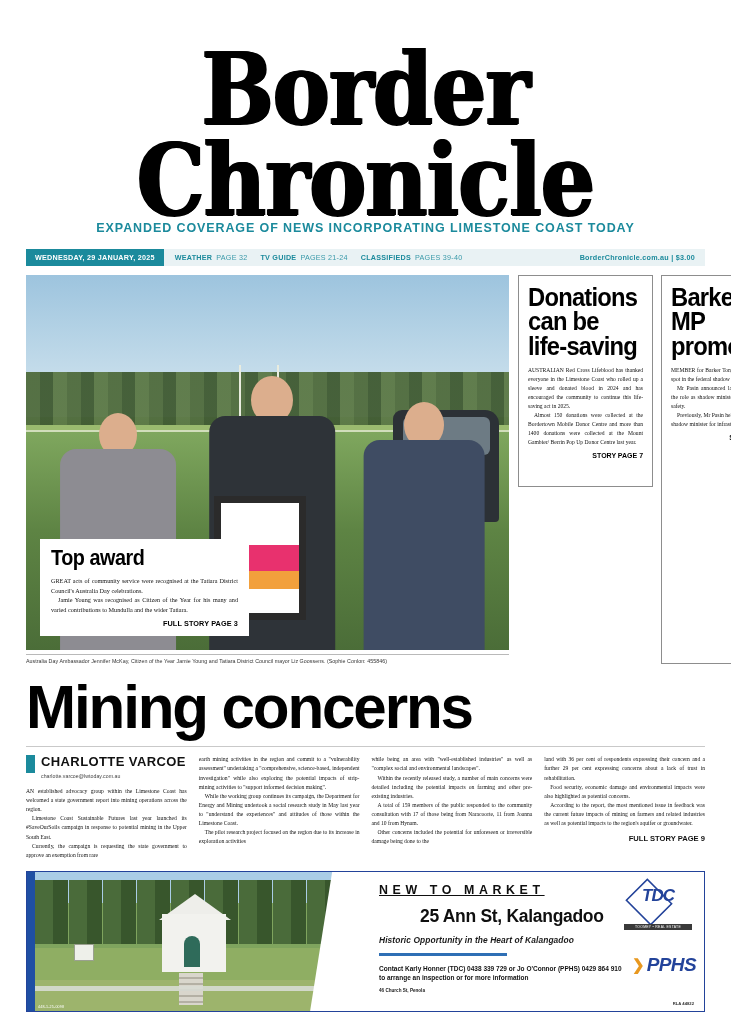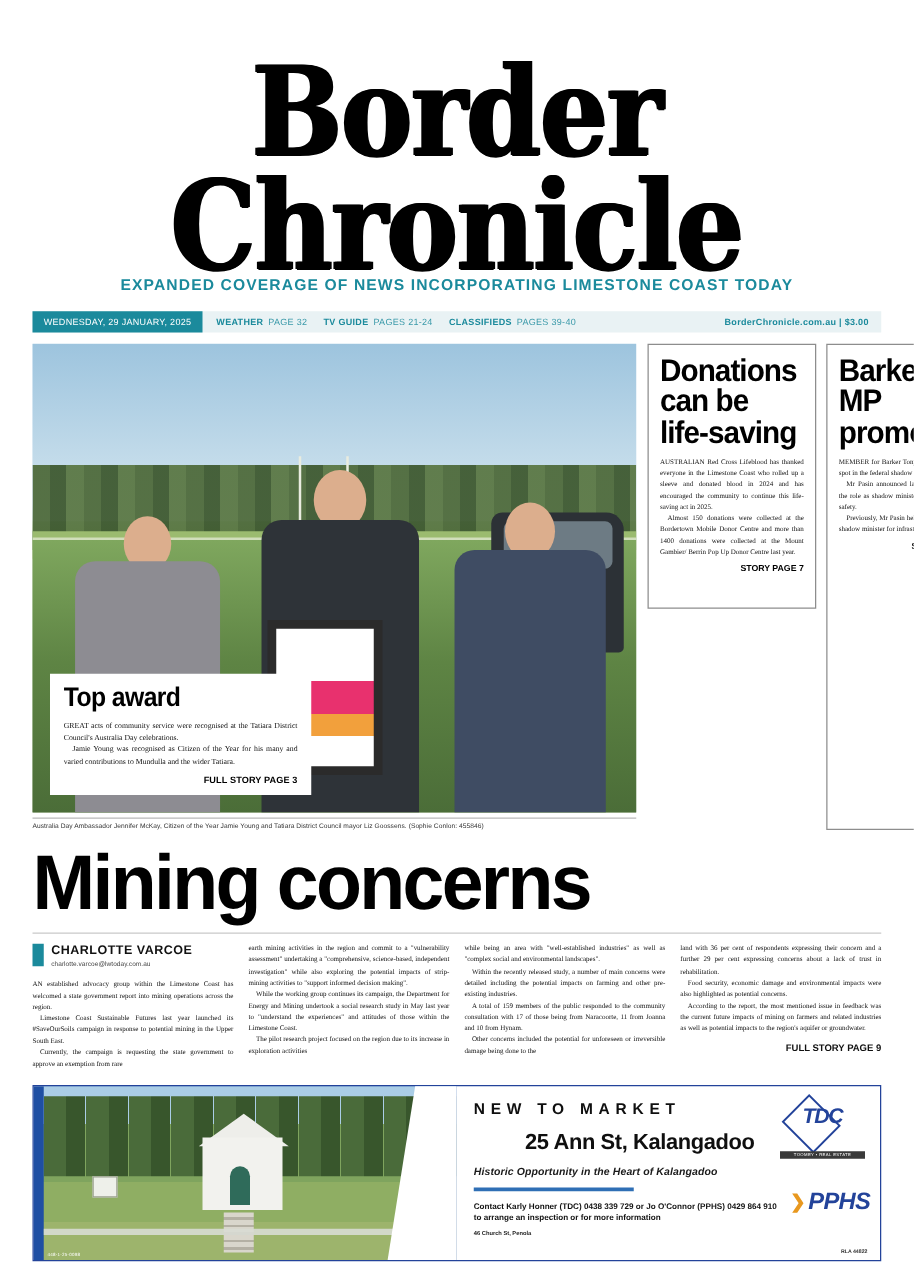--- a/index.html
+++ b/index.html
@@ -40,21 +40,21 @@
     height: 17px;
     display: flex;
     align-items: stretch;
     background: #e9f2f4;
     font-size: 7.2px;
     letter-spacing: 0.25px;
   }
   .infobar-date {
     background: #1b8a9c;
     color: #fff;
-    font-weight: 400;
+    font-weight: 700;
     padding: 0 9px;
     display: flex; align-items: center;
     white-space: nowrap;
   }
   .infobar-items { display: flex; align-items: center; gap: 13px; padding-left: 11px; color: #1b8a9c; }
   .ib-group { display: flex; align-items: baseline; gap: 4px; white-space: nowrap; }
   .ib-label { font-weight: 700; }
   .ib-pages { font-weight: 400; opacity: 0.85; }
   .infobar-right {
     margin-left: auto;
@@ -149,21 +149,21 @@
     transform: scaleX(0.97); transform-origin: left center;
   }
   .rule-thin { border-top: 1px solid #c9c9c9; margin-top: 9px; }
 
   
   .story { display: flex; gap: 12px; margin-top: 8px; }
   .scol { width: 163px; font-family: "Liberation Serif", serif; font-size: 5.6px; line-height: 1.63; text-align: justify; color: #111; }
   .scol p + p { text-indent: 6px; }
   .byline { display: flex; gap: 6px; align-items: flex-start; margin-bottom: 7px; }
   .byline-bar { width: 9px; height: 18px; background: #1b8a9c; flex: none; }
-  .byline-name { font-family: "Liberation Sans", sans-serif; font-size: 10px; font-weight: 700; letter-spacing: 0.4px; color: #111; line-height: 1.1; }
+  .byline-name { font-family: "Liberation Sans", sans-serif; font-size: 13px; font-weight: 700; letter-spacing: 0.4px; color: #111; line-height: 1.1; }
   .byline-mail { font-family: "Liberation Sans", sans-serif; font-size: 5.2px; color: #444; margin-top: 2px; letter-spacing: 0.05px; }
   .story-more { margin-top: 5px; text-align: right; font-size: 7.6px; font-weight: 700;
     font-family: "Liberation Sans", sans-serif; text-indent: 0 !important; }
 
   
   .ad { display: flex; margin-top: 11px; height: 141px; border: 1px solid #23439a; background: #fff; }
   .ad-photo { width: 338px; position: relative; overflow: hidden; background: #1f4fa3; }
   .ad-scene { position: absolute; inset: 0 0 0 8px;
     background: linear-gradient(#aacde6 0 22%, #7fa45e 22% 55%, #8fae63 55% 78%, #9db46c 78% 100%); }
   .ad-treeline { position: absolute; left: 8px; right: 0; top: 6%; height: 46%;
@@ -173,21 +173,21 @@
     border-left: 36px solid transparent; border-right: 36px solid transparent; border-bottom: 26px solid #eeeeea; }
   .ad-door { position: absolute; left: 46.5%; top: 46%; width: 16px; height: 31px; background: #2f6b5a; border-radius: 8px 8px 0 0; }
   .ad-steps { position: absolute; left: 45%; bottom: 4%; width: 24px; height: 32px;
     background: repeating-linear-gradient(#d9d6cc 0 4px, #b4b0a4 4px 6px); }
   .ad-rail { position: absolute; left: 8px; right: 0; bottom: 14%; height: 5px; background: #d8dcd4; opacity: .9; }
   .ad-sign { position: absolute; left: 14%; top: 52%; width: 20px; height: 17px; background: #eef0ea; border: 1px solid #9aa08f; }
   .ad-diag { position: absolute; right: -28px; top: -12px; width: 72px; height: 170px; background: #fff; transform: rotate(9deg); }
   .ad-credit { position: absolute; left: 11px; bottom: 2px; font-size: 3.6px; color: #fff; letter-spacing: .2px; }
 
   .ad-body { flex: 1; position: relative; padding: 11px 12px 6px 14px; }
-  .ad-kicker { font-size: 12.4px; font-weight: 700; letter-spacing: 4.6px; color: #0f0f0f; }
+  .ad-kicker { font-size: 12.4px; font-weight: 700; letter-spacing: 4.6px; color: #0f0f0f; text-decoration: underline; }
   .ad-addr { margin-top: 9px; font-size: 17.5px; font-weight: 700; letter-spacing: -0.3px; color: #0f0f0f; margin-left: 41px; }
   .ad-tag { margin-top: 8px; font-size: 8.4px; font-weight: 700; font-style: italic; color: #1a1a1a; letter-spacing: 0.1px; }
   .ad-rule { margin-top: 8px; width: 128px; height: 3px; background: #2f6fb5; }
   .ad-auction { margin-top: 9px; display: inline-block; background: #23439a; color: #fff;
     font-size: 8.2px; font-weight: 700; letter-spacing: 0.8px; padding: 4px 9px; }
   .ad-contact { margin-top: 8px; font-size: 6.5px; font-weight: 700; color: #111; line-height: 1.45; max-width: 250px; }
   .ad-street { margin-top: 5px; font-size: 4.6px; font-weight: 700; color: #222; }
   .ad-rla { position: absolute; right: 10px; bottom: 5px; font-size: 4.2px; font-weight: 700; color: #333; }
 
   .ad-logos { position: absolute; right: 8px; top: 8px; width: 86px; }

